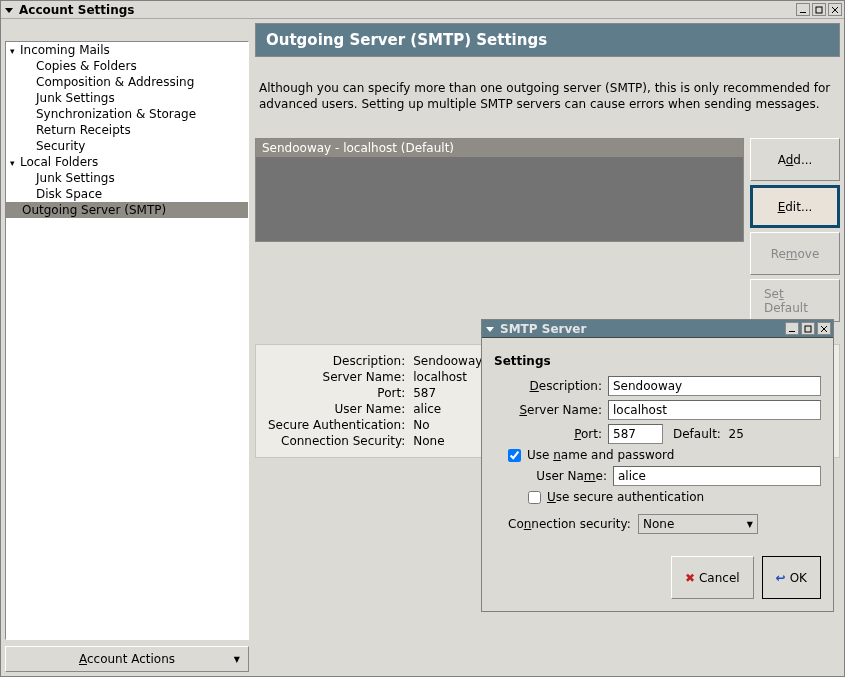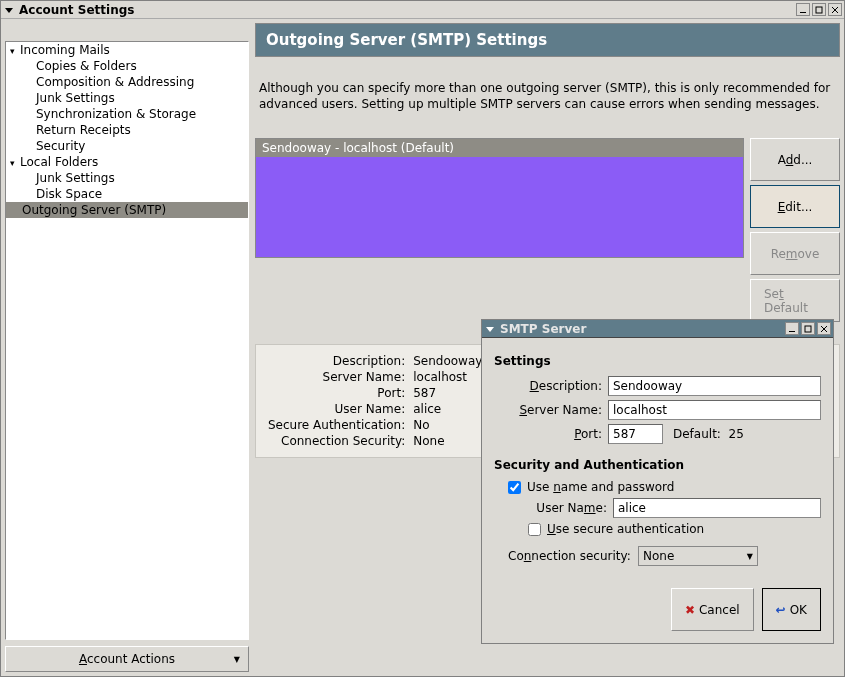--- a/index.html
+++ b/index.html
@@ -118,22 +118,22 @@
   .content-desc {
     padding: 2px 4px 4px 4px;
     line-height: 1.3;
   }
   .smtp-block {
     display: flex;
     gap: 6px;
   }
   .smtp-list {
     flex: 1;
-    height: 120px;
-    background: #8b5cf6;
+    height: 104px;
+    background: #737373;
     border: 1px solid #888;
   }
   .smtp-list-item {
     background: #8e8c85;
     color: #fff;
     padding: 2px 6px;
     cursor: pointer;
   }
   .smtp-buttons {
     width: 90px;
@@ -145,21 +145,21 @@
     height: 43px;
     background: #dcdad5;
     border: 1px solid #888;
     border-top-color:#fff; border-left-color:#fff;
     display: flex;
     align-items: center;
     justify-content: center;
     cursor: pointer;
     padding: 0 13px;
   }
-  .btn.focused { background: #e8e2d8; border: 1px solid #0c4a6e; }
+  .btn.focused { background: #e8e2d8; border: 3px solid #0c4a6e; }
   .btn.disabled { color: #888; cursor: default; }
   .details-panel {
     background: #eeece7;
     border: 1px solid #c8c6c0;
     padding: 8px;
   }
   .details-panel table { border-collapse: collapse; }
   .details-panel td { padding: 1px 4px; }
   .details-panel td.k { text-align: right; }
   
@@ -370,21 +370,20 @@
     <div class="form-row">
       <label><span class="und">S</span>erver Name:</label>
       <input type="text" value="localhost" style="">
     </div>
     <div class="form-row">
       <label><span class="und">P</span>ort:</label>
       <input type="text" class="short" value="587" style="">
       <span class="aux"><span>Default:</span>&nbsp;&nbsp;<span>25</span></span>
     </div>
 
-    <div class="sect-title" style="margin-top:14px">Security and Authentication</div>
 
     <div class="check-row">
       <input type="checkbox" checked="" style="">
       <span>Use <span class="und">n</span>ame and password</span>
     </div>
     <div class="form-row" style="margin-left:34px">
       <label style="width:85px">User Na<span class="und">m</span>e:</label>
       <input type="text" value="alice" style="">
     </div>
     <div class="check-row indent">

